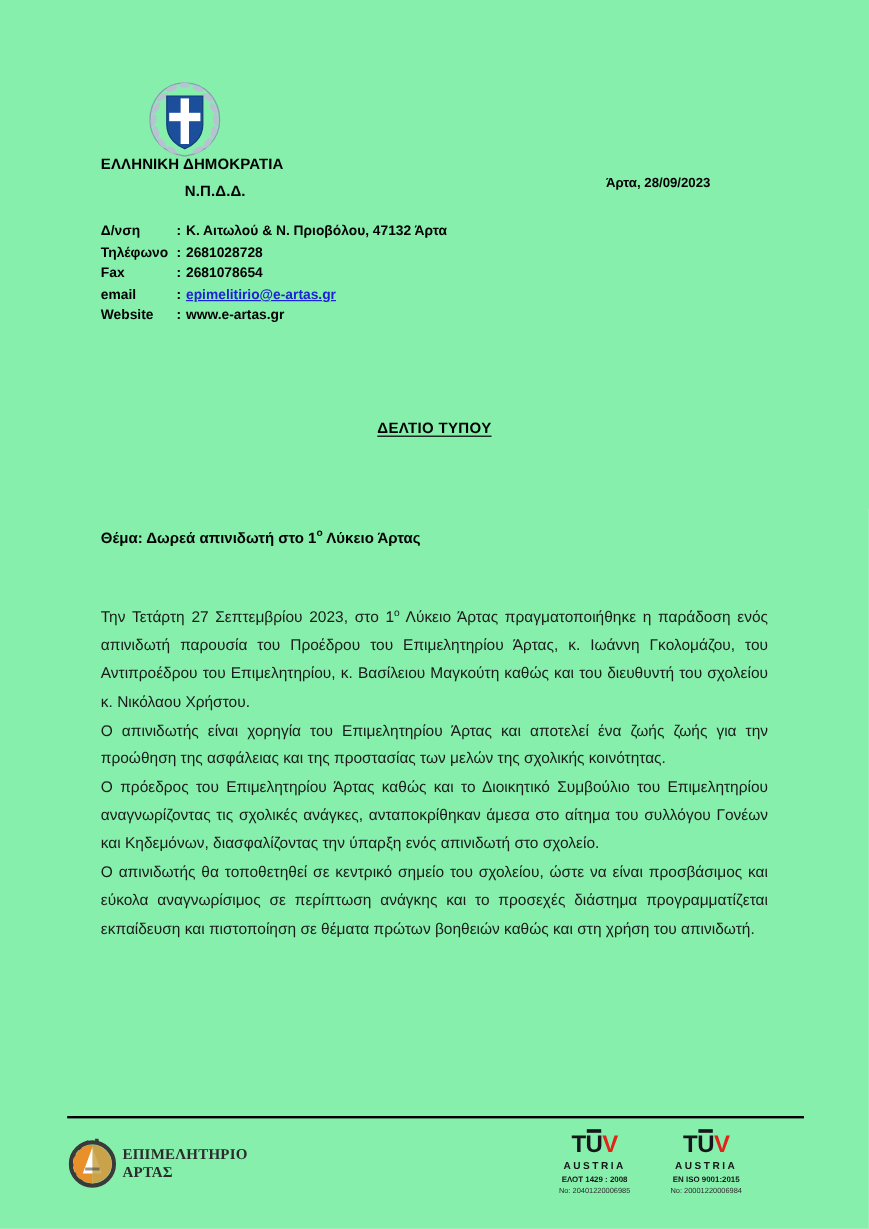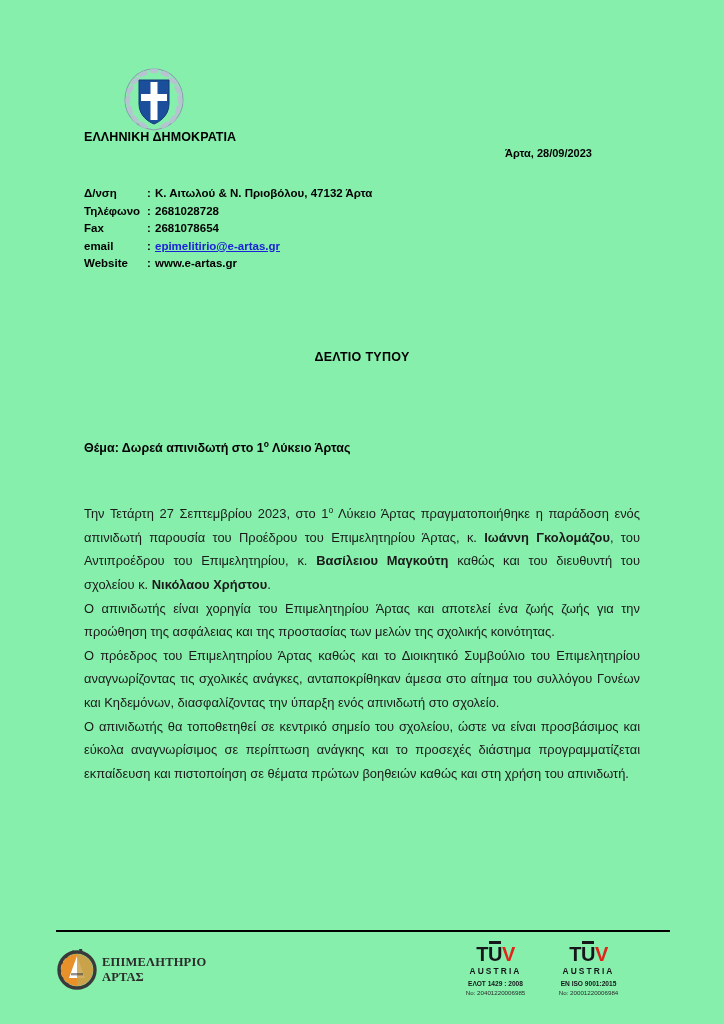--- a/index.html
+++ b/index.html
@@ -78,20 +78,21 @@
     position: absolute;
     left: 0;
     top: 350px;
     width: 724px;
     text-align: center;
     font-size: 12.5px;
     font-weight: bold;
     letter-spacing: 0.3px;
   }
   .doc-title span {
+    text-decoration: underline;
     text-underline-offset: 2px;
   }
 
   
   .subject {
     position: absolute;
     left: 84px;
     top: 439px;
     font-size: 12.5px;
     font-weight: bold;
@@ -106,21 +107,21 @@
     position: absolute;
     left: 84px;
     top: 499px;
     width: 556px;
     font-size: 12.9px;
     line-height: 23.6px;
     text-align: justify;
     color: #1a1a1a;
   }
   .body-text p { margin: 0; }
-  .body-text b { font-weight: bold; }
+  .body-text b { font-weight: normal; }
   .body-text sup { font-size: 8.5px; vertical-align: super; }
 
   
   .footer-rule {
     position: absolute;
     left: 56px;
     top: 930px;
     width: 614px;
     height: 2px;
     background: #000;
@@ -232,20 +233,21 @@
 
       <path d="M21 16 H51 V40 C51 52 41 58 36 60 C31 58 21 52 21 40 Z" fill="#1b4f9c" stroke="#123a74" stroke-width="1"></path>
 
       <rect x="32.5" y="18" width="7" height="38" fill="#ffffff"></rect>
       <rect x="23" y="30" width="26" height="7" fill="#ffffff"></rect>
     </svg>
   </div>
 
   <div class="org-block">
     <div class="org-line">ΕΛΛΗΝΙΚΗ ΔΗΜΟΚΡΑΤΙΑ</div>
+    <div class="org-line indent">Ν.Π.Δ.Δ.</div>
   </div>
 
   <div class="date-line">Άρτα,  28/09/2023</div>
 
   <div class="contact">
     <div class="contact-row">
       <span class="contact-label">Δ/νση</span>
       <span class="contact-sep">:</span>
       <span class="contact-value">Κ. Αιτωλού &amp; Ν. Πριοβόλου, 47132 Άρτα</span>
     </div>

